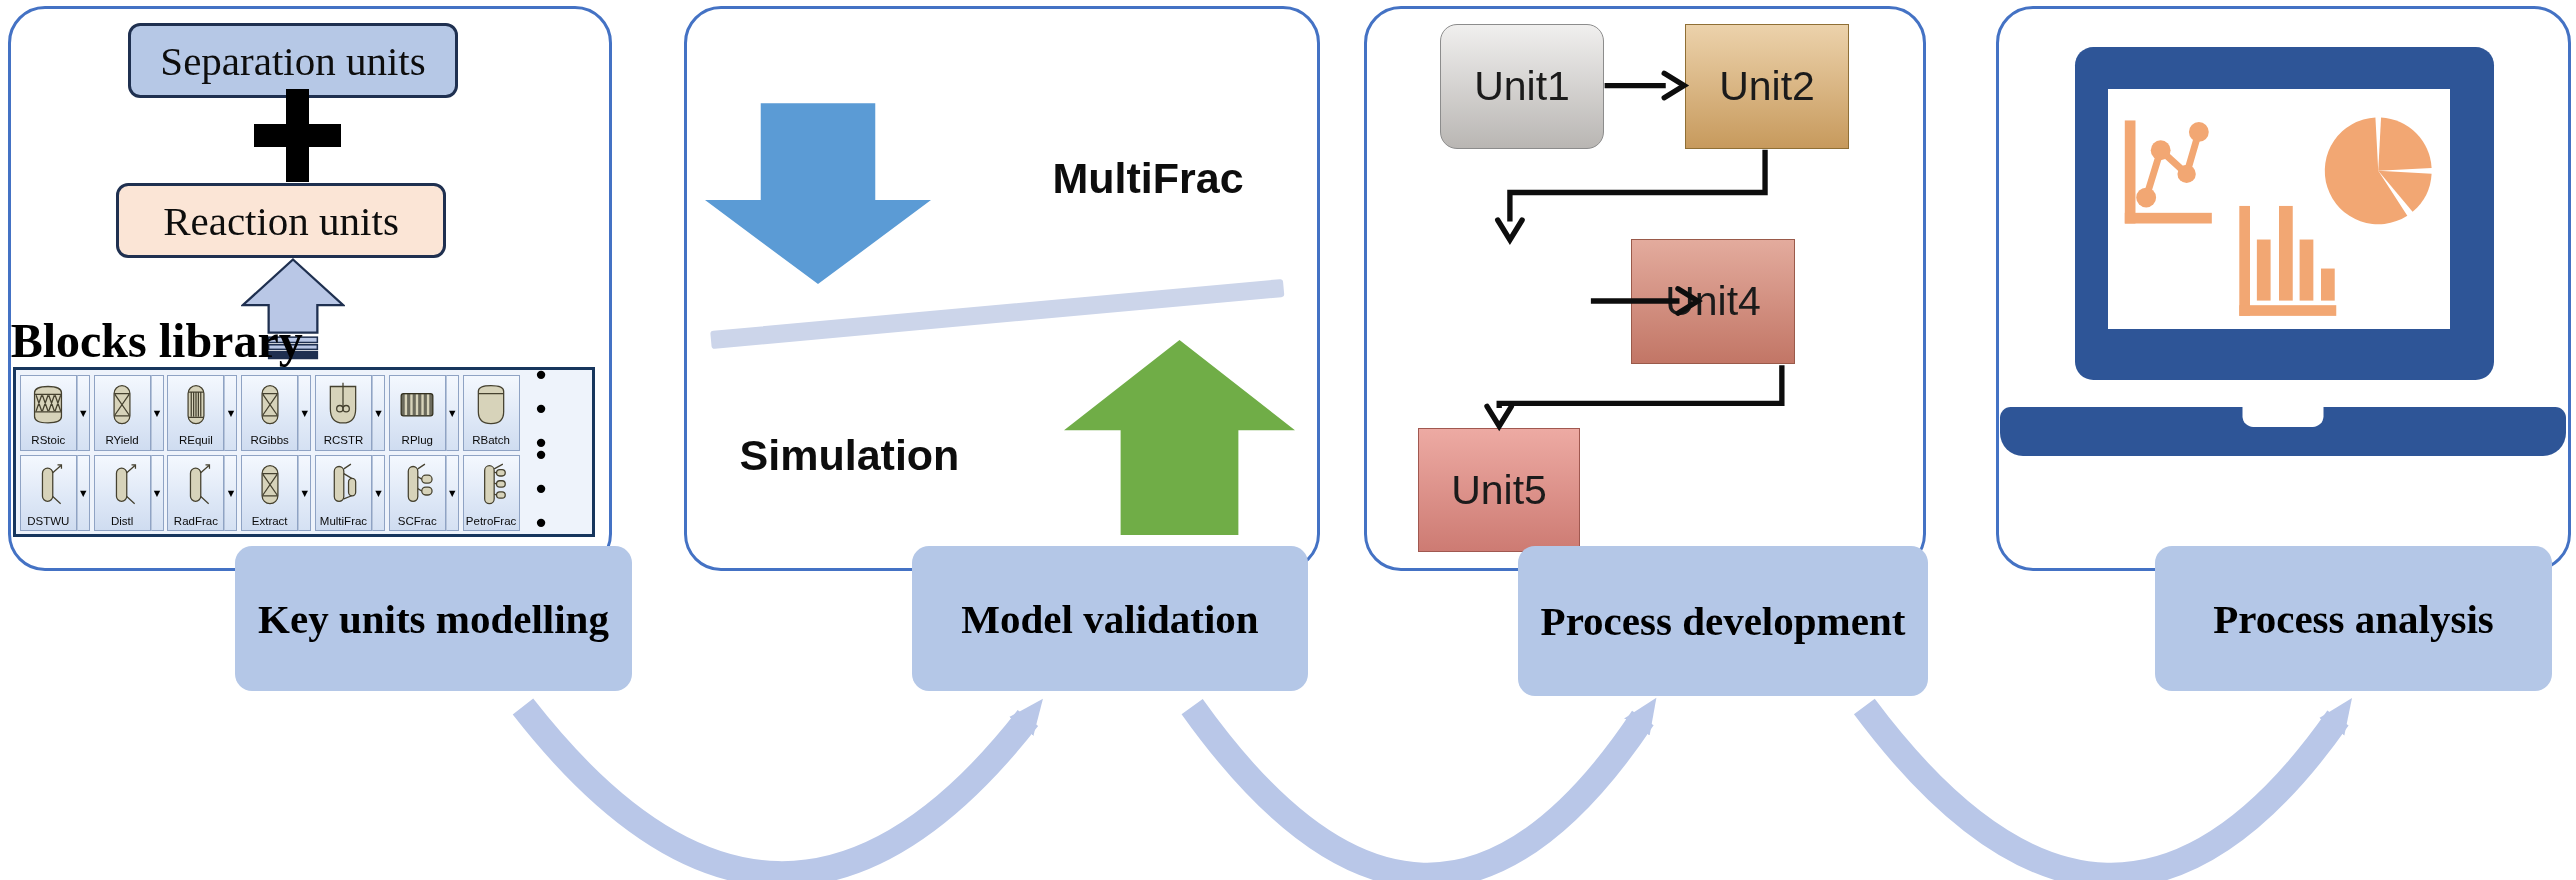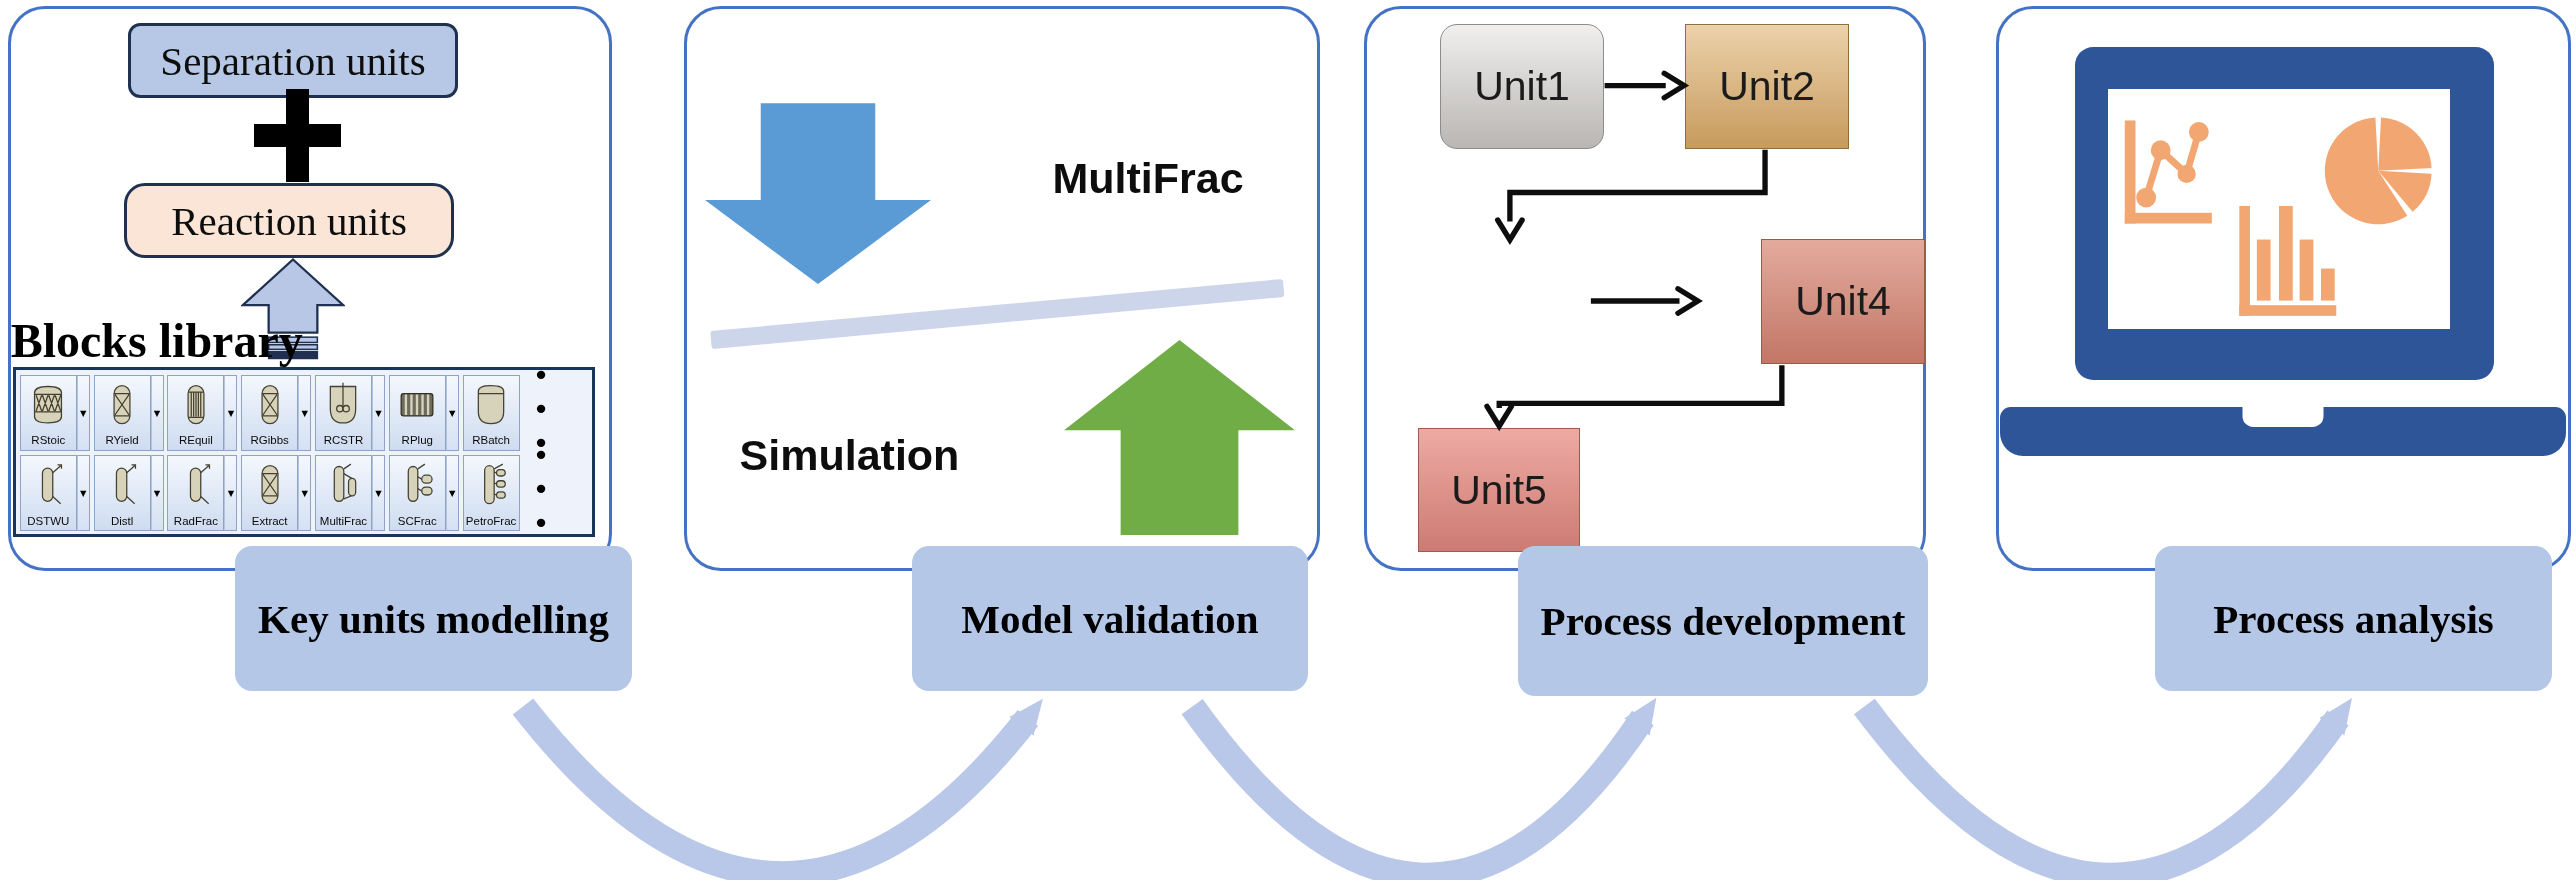--- a/index.html
+++ b/index.html
@@ -117,21 +117,21 @@
 
   <div class="titlebox sepfill" style="left:128px;top:23px;width:324px;height:69px;">
     <span>Separation units</span>
   </div>
 
   <div>
     <div class="plusbar" style="left:286px;top:89px;width:23px;height:93px;"></div>
     <div class="plusbar" style="left:254px;top:124px;width:87px;height:23px;"></div>
   </div>
 
-  <div class="titlebox reactfill" style="left:124px;top:183px;width:324px;height:69px;border-radius:21px;">
+  <div class="titlebox reactfill" style="left:116px;top:183px;width:324px;height:69px;">
     <span>Reaction units</span>
   </div>
 
   <svg class="absvg" style="left:241px;top:258px;" width="104" height="102" viewBox="0 0 136 134">
     <polygon points="68,2 134,62 100,62 100,98 36,98 36,62 2,62" fill="#b9c7e6" stroke="#1f3050" stroke-width="3"></polygon>
     <rect x="36" y="104" width="64" height="7" fill="#b9c7e6" stroke="#1f3050" stroke-width="2"></rect>
     <rect x="36" y="114" width="64" height="6" fill="#b9c7e6" stroke="#1f3050" stroke-width="2"></rect>
     <rect x="36" y="123" width="64" height="9" fill="#1f3050" stroke="#1f3050" stroke-width="2"></rect>
   </svg>
 
@@ -312,21 +312,21 @@
   </svg>
 
   <div class="panel" style="left:1364px;top:6.1px;width:556px;height:559px;"></div>
 
   <div class="unit u1" style="left:1440px;top:24px;width:162px;height:123px;">
     <span>Unit1</span>
   </div>
   <div class="unit u2" style="left:1685px;top:24px;width:162px;height:123px;">
     <span>Unit2</span>
   </div>
-  <div class="unit u4" style="left:1761px;top:239px;width:162px;height:123px;text-align:center;">
+  <div class="unit u4" style="left:1631px;top:239px;width:162px;height:123px;text-align:center;">
     <span>Unit4</span>
   </div>
   <div class="unit u5" style="left:1418px;top:428px;width:160px;height:122px;">
     <span>Unit5</span>
   </div>
 
   <svg class="ov" viewBox="0 0 3371 1152">
     <defs>
       <marker id="chev" markerUnits="userSpaceOnUse" markerWidth="44" markerHeight="44" refX="10" refY="22" orient="auto">
         <path d="M8,6 L34,22 L8,38" fill="none" stroke="#0d0d0d" stroke-width="7" stroke-linecap="round"></path>

